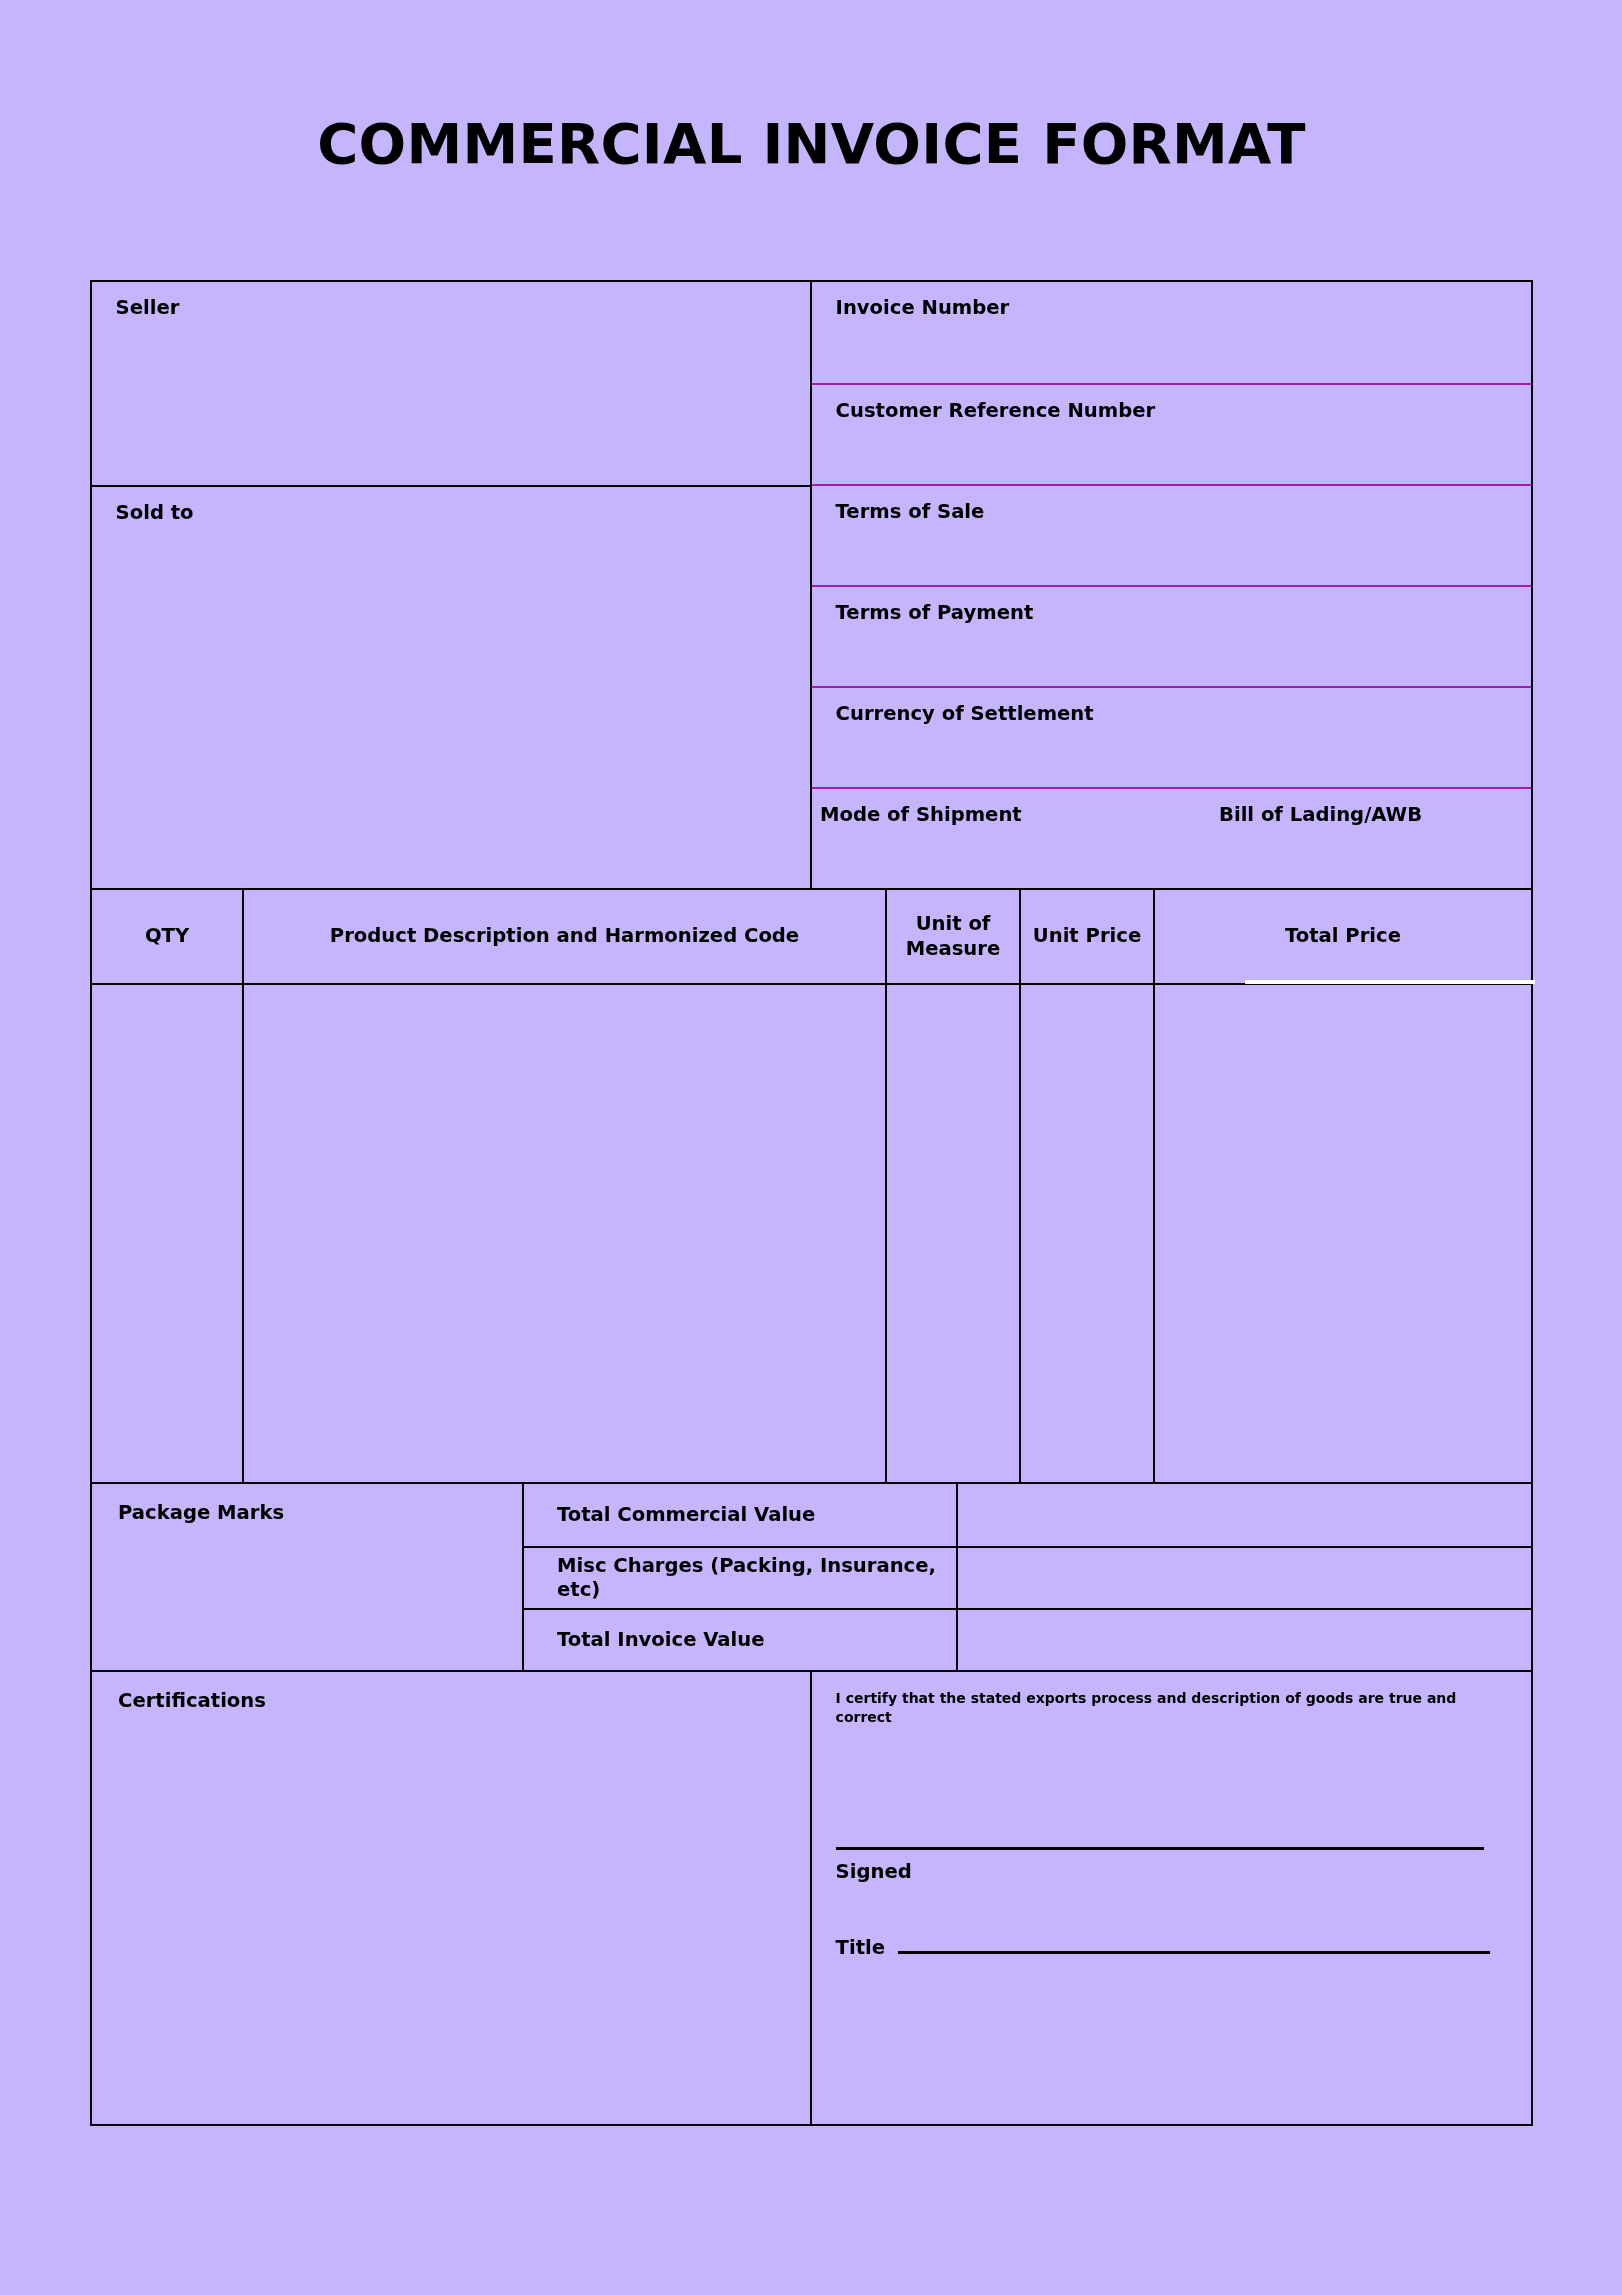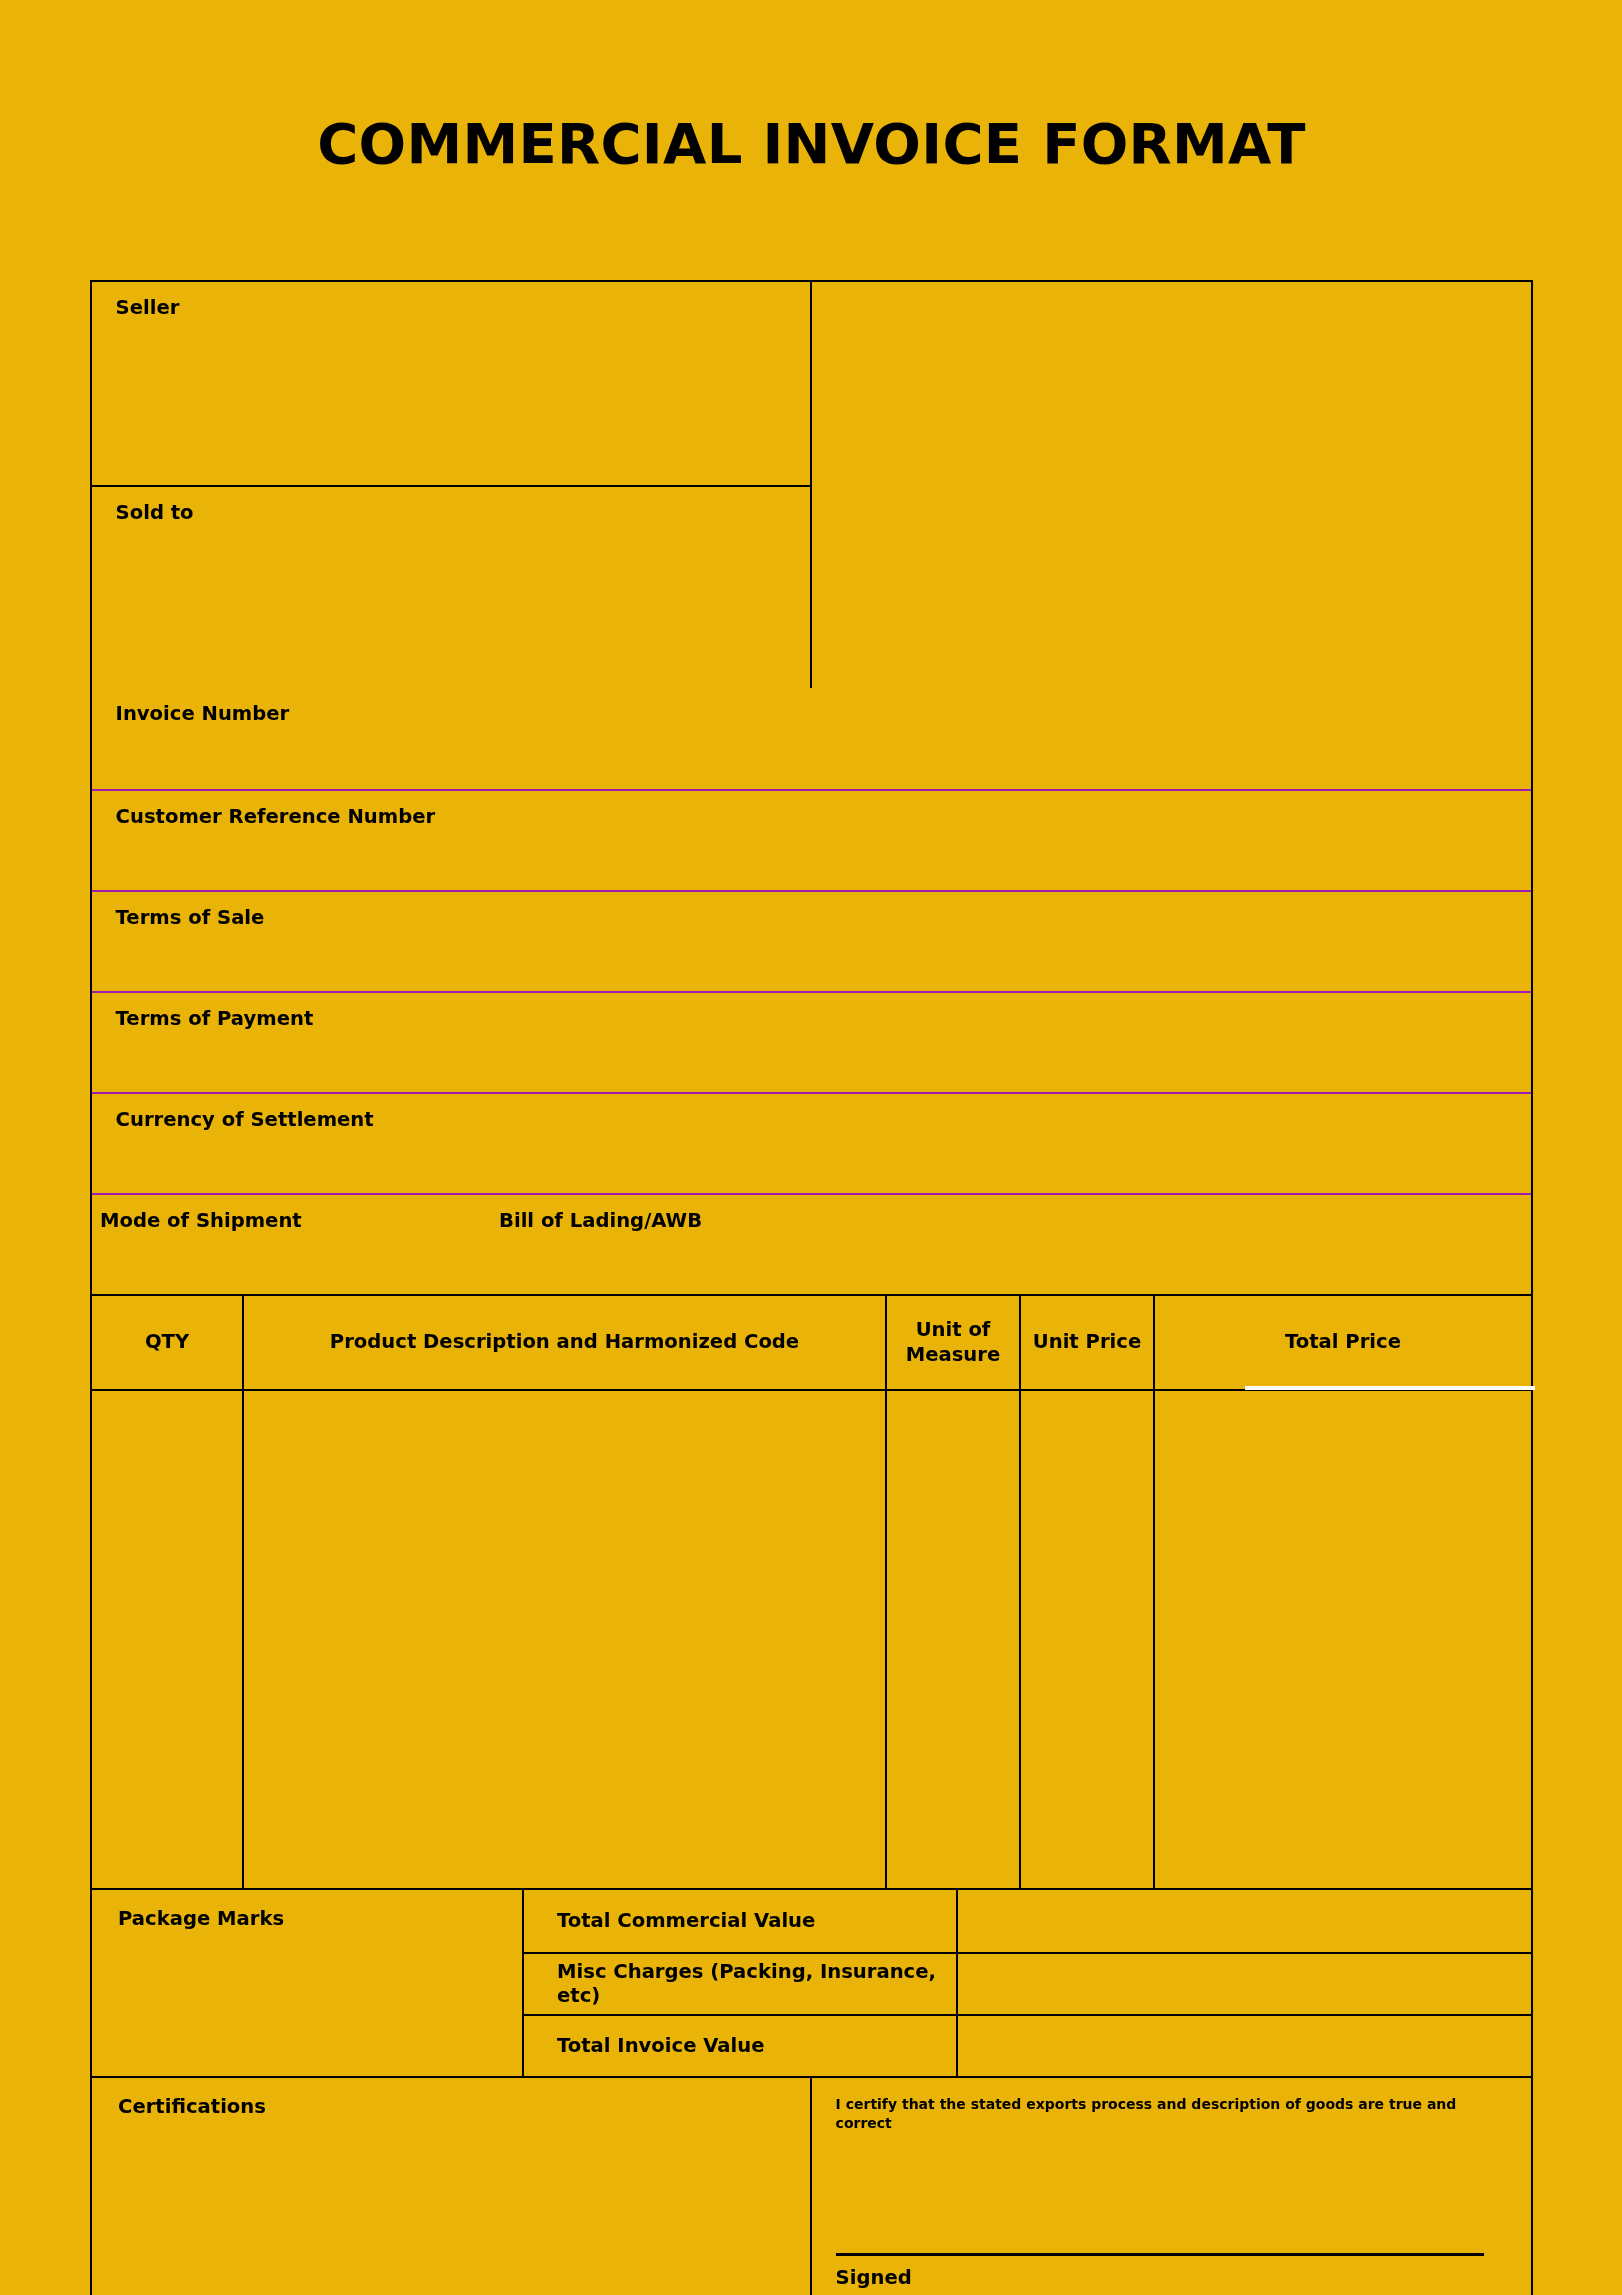--- a/index.html
+++ b/index.html
@@ -8,21 +8,21 @@
     width: 1623px;
     height: 2295px;
     background: #ffffff;
     font-family: "DejaVu Sans", sans-serif;
   }
 
   .page {
     position: relative;
     width: 1623px;
     height: 2295px;
-    background: #eab308;
+    background: #c4b5fd;
   }
 
   
   .title {
     position: absolute;
     left: 0;
     top: 111px;
     width: 1623px;
     text-align: center;
     font-size: 56px;
@@ -47,21 +47,20 @@
     font-weight: bold;
     color: #000000;
     line-height: 1.25;
   }
 
   
   .parties {
     display: flex;
     width: 100%;
     border-bottom: 2.6px solid #000000;
-    flex-direction: column;
   }
   .parties-left {
     width: 720px;
     border-right: 2px solid #000000;
   }
   .parties-right { flex: 1; }
 
   .pcell {
     height: 101px;
     padding: 14.4px 0 0 23.6px;

